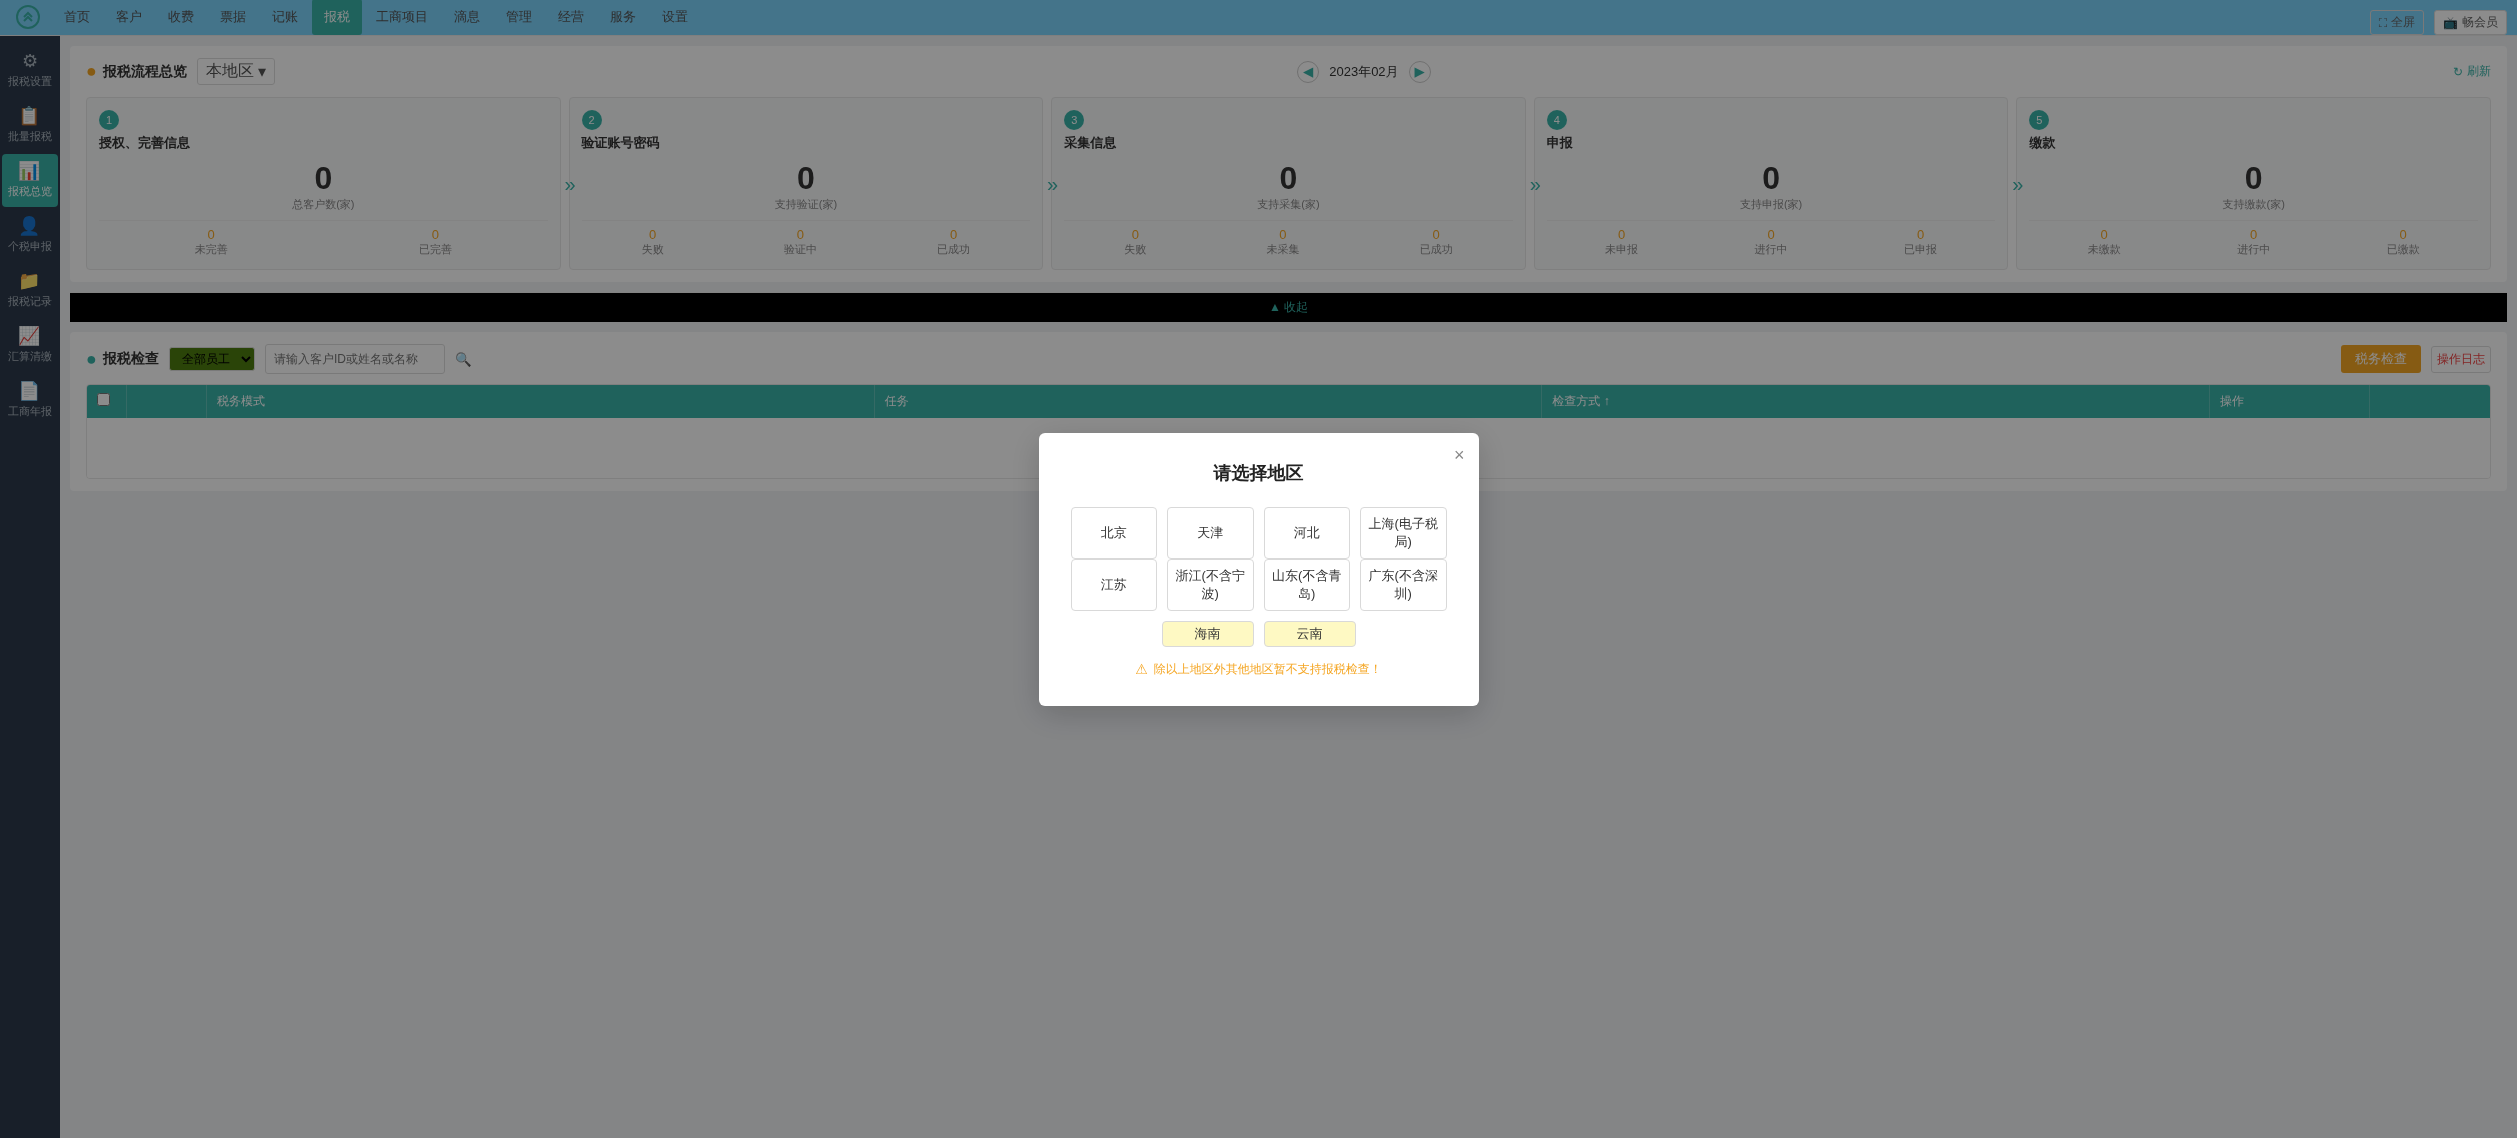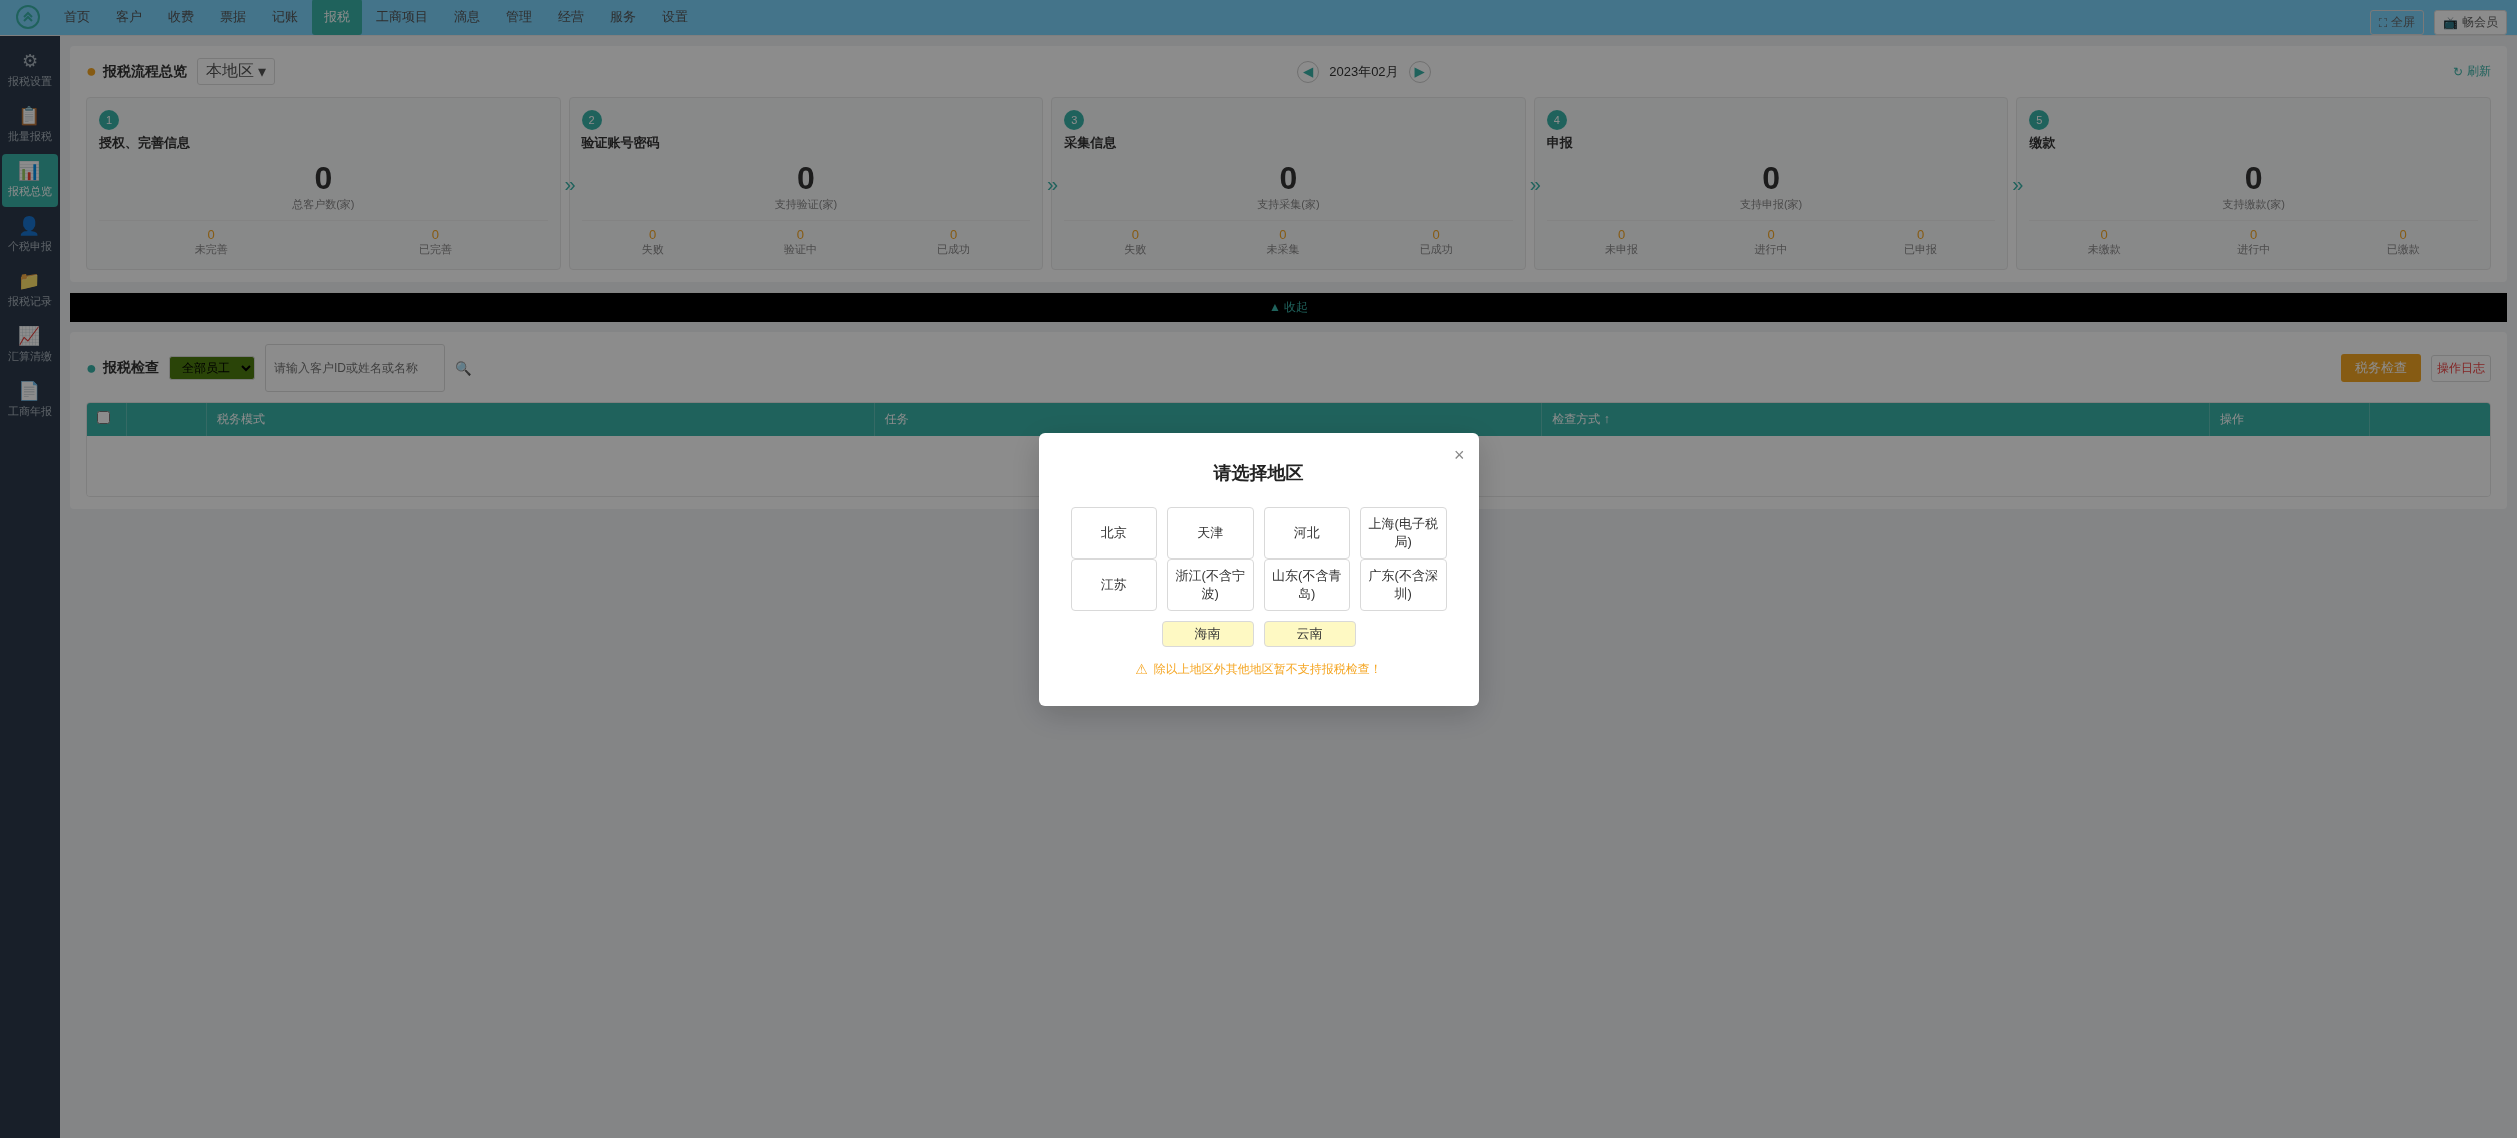--- a/index.html
+++ b/index.html
@@ -255,21 +255,21 @@
     .filter-select {
       border: 1px solid #ddd;
       padding: 3px 8px;
       border-radius: 3px;
       font-size: 12px;
       background: #4d7c0f;
       cursor: pointer;
     }
     .search-input {
       border: 1px solid #ddd;
-      padding: 16px 8px;
+      padding: 7px 8px;
       border-radius: 3px;
       font-size: 12px;
       width: 180px;
     }
     .search-btn {
       background: none;
       border: none;
       cursor: pointer;
       color: #888;
     }

